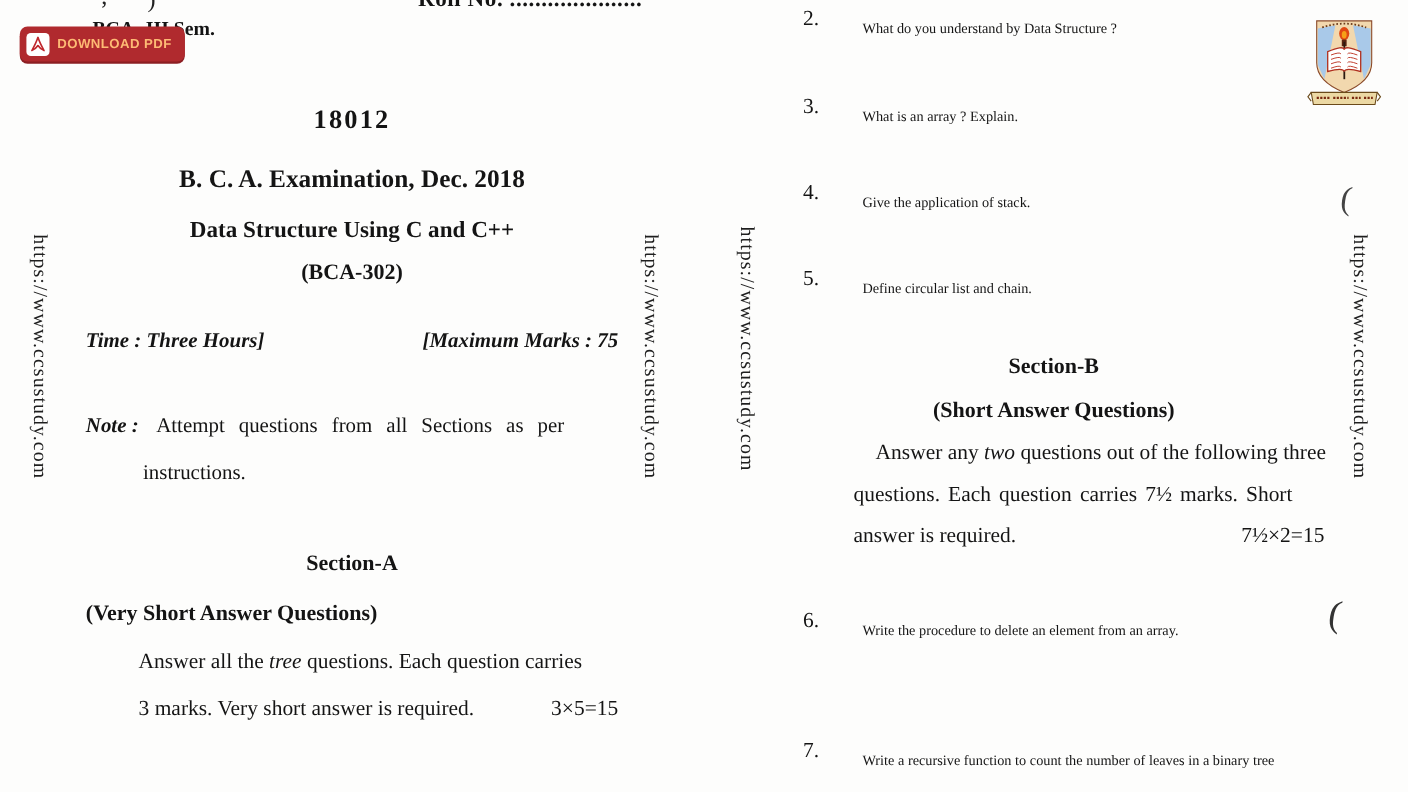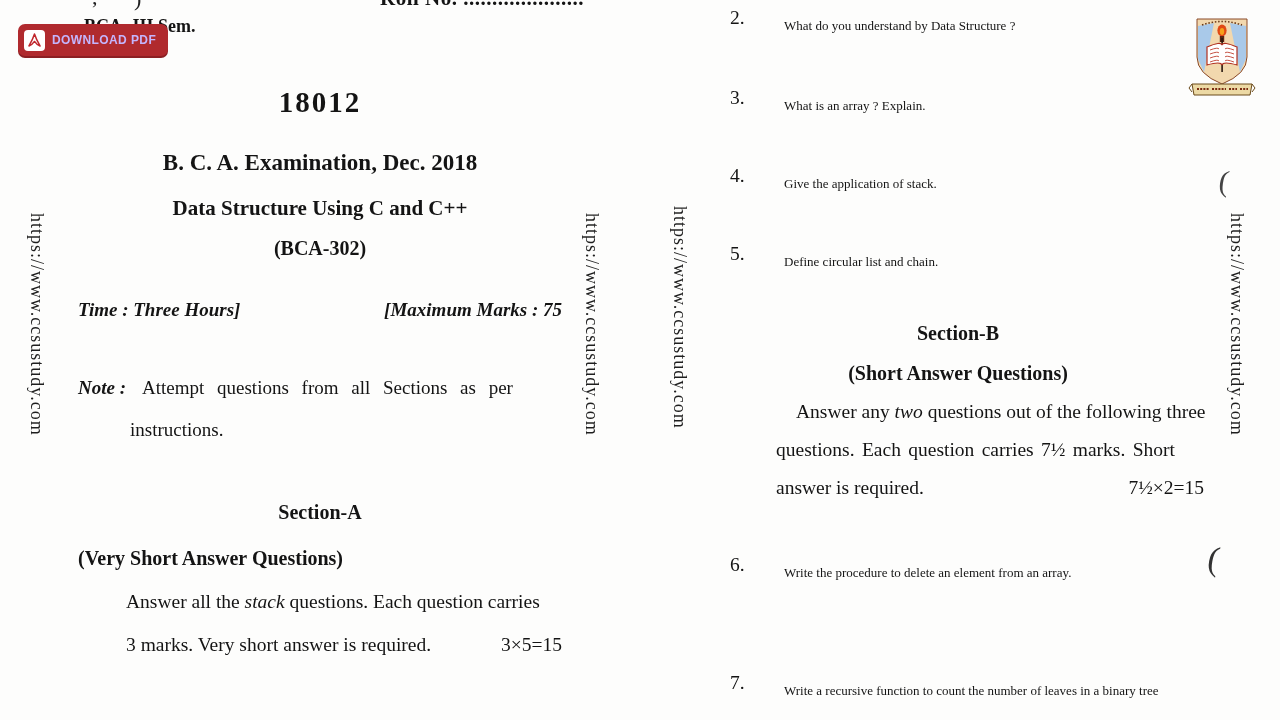--- a/index.html
+++ b/index.html
@@ -35,31 +35,31 @@
     position:absolute;left:18px;top:24px;height:32px;padding:0 12px 0 6px;
     display:flex;align-items:center;gap:7px;cursor:pointer;
     background:#b02a2e;border:0;border-radius:7px;
     box-shadow:0 2px 0 #8c1f23;
   }
   .pdf-ic{
     width:21px;height:21px;background:#fff;border-radius:4px;
     display:flex;align-items:center;justify-content:center;
   }
   .dl-label{
-    color:#c4b5fd;font-family:"Liberation Sans", sans-serif;
+    color:#fdba74;font-family:"Liberation Sans", sans-serif;
     font-size:12px;font-weight:700;letter-spacing:.4px;white-space:nowrap;
   }
 
   
   .logo{position:absolute;left:1188px;top:16px;}
 
   
   .col-left{position:absolute;left:78px;top:0;width:484px;height:720px;}
   .col-left>div{position:absolute;}
-  .code{top:86px;width:100%;text-align:center;font-size:29px;font-weight:700;letter-spacing:2px;}
+  .code{top:96px;width:100%;text-align:center;font-size:24px;font-weight:700;letter-spacing:2px;}
   .title{top:150px;width:100%;text-align:center;font-size:23px;font-weight:700;}
   .subject{top:196px;width:100%;text-align:center;font-size:21px;font-weight:700;}
   .pcode{top:237px;width:100%;text-align:center;font-size:20px;font-weight:700;}
   .time-row{top:299px;width:100%;display:flex;justify-content:space-between;
             font-size:19px;font-style:italic;font-weight:600;}
   .note-label{top:377px;left:0;font-size:19px;font-weight:700;font-style:italic;}
   .note-l1{top:377px;left:52px;width:432px;font-size:19px;word-spacing:8px;white-space:nowrap;margin-left:12px;}
   .note-l2{top:419px;left:52px;font-size:19px;}
   .seca-title{top:501px;width:100%;text-align:center;font-size:20px;font-weight:700;}
   .seca-sub{top:547px;width:100%;text-align:left;font-size:20px;font-weight:700;}
@@ -132,21 +132,21 @@
     <div class="pcode">(BCA-302)</div>
     <div class="time-row">
       <span>Time : Three Hours]</span>
       <span>[Maximum Marks : 75</span>
     </div>
     <div class="note-label">Note :</div>
     <div class="note-l1">Attempt questions from all Sections as per</div>
     <div class="note-l2">instructions.</div>
     <div class="seca-title">Section-A</div>
     <div class="seca-sub">(Very Short Answer Questions)</div>
-    <div class="seca-i1"><span>Answer all the </span><em>stack</em><span> questions. Each question carries</span></div>
+    <div class="seca-i1"><span>Answer all the </span><em>tree</em><span> questions. Each question carries</span></div>
     <div class="seca-i2">
       <span>3 marks. Very short answer is required.</span>
       <span>3×5=15</span>
     </div>
   </div>
 
   <div class="col-right">
     <div class="q q2">
       <span class="q-num">2.</span>
       <div class="q-text">What do you understand by Data Structure ?</div>

